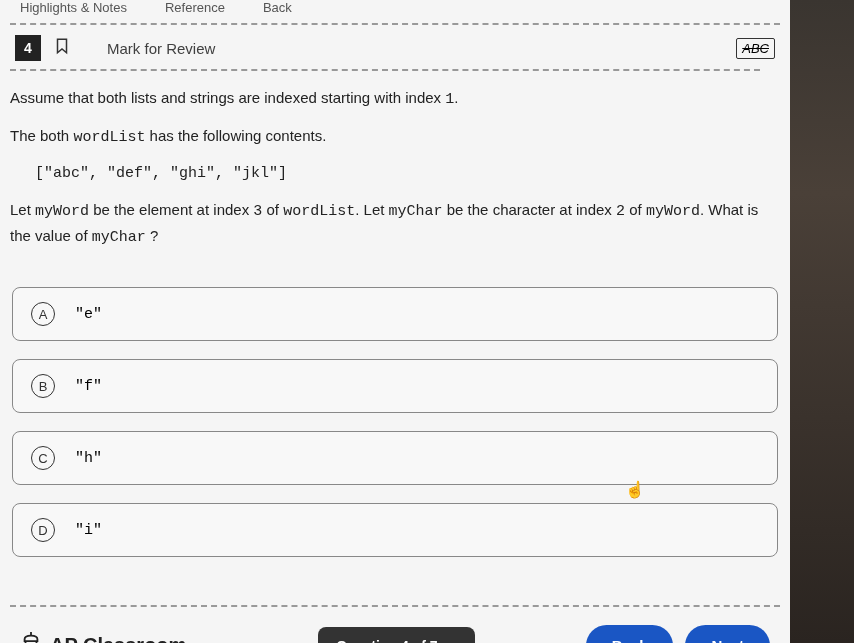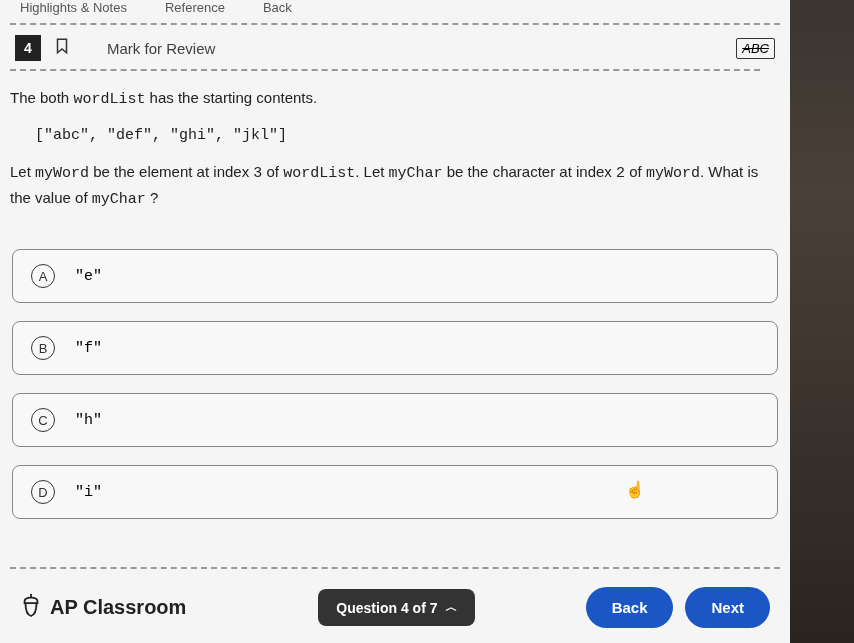--- a/index.html
+++ b/index.html
@@ -198,21 +198,24 @@
       <svg viewBox="0 0 24 24" fill="none" stroke="#333" stroke-width="2">
         <path d="M6 3 L18 3 L18 21 L12 16 L6 21 Z"></path>
       </svg>
     </span>
     <span class="mark-review">Mark for Review</span>
     <span class="abc-icon">ABC</span>
   </div>
 
   <div class="question-body">
     <p>
-      <span>The both </span><span class="code">wordList</span><span> has the starting contents.</span>
+      <span>Assume that both lists and strings are indexed starting with index </span><span class="code">1</span><span>.</span>
+    </p>
+    <p>
+      <span>The both </span><span class="code">wordList</span><span> has the following contents.</span>
     </p>
     <div class="code-block">["abc", "def", "ghi", "jkl"]</div>
     <p>
       <span>Let </span><span class="code">myWord</span><span> be the element at index </span><span class="code">3</span><span> of </span><span class="code">wordList</span><span>. Let </span><span class="code">myChar</span><span> be the character at index </span><span class="code">2</span><span> of </span><span class="code">myWord</span><span>. What is the value of </span><span class="code">myChar</span><span> ?</span>
     </p>
   </div>
 
   <div class="options">
     <div class="option">
       <div class="option-letter">A</div>

